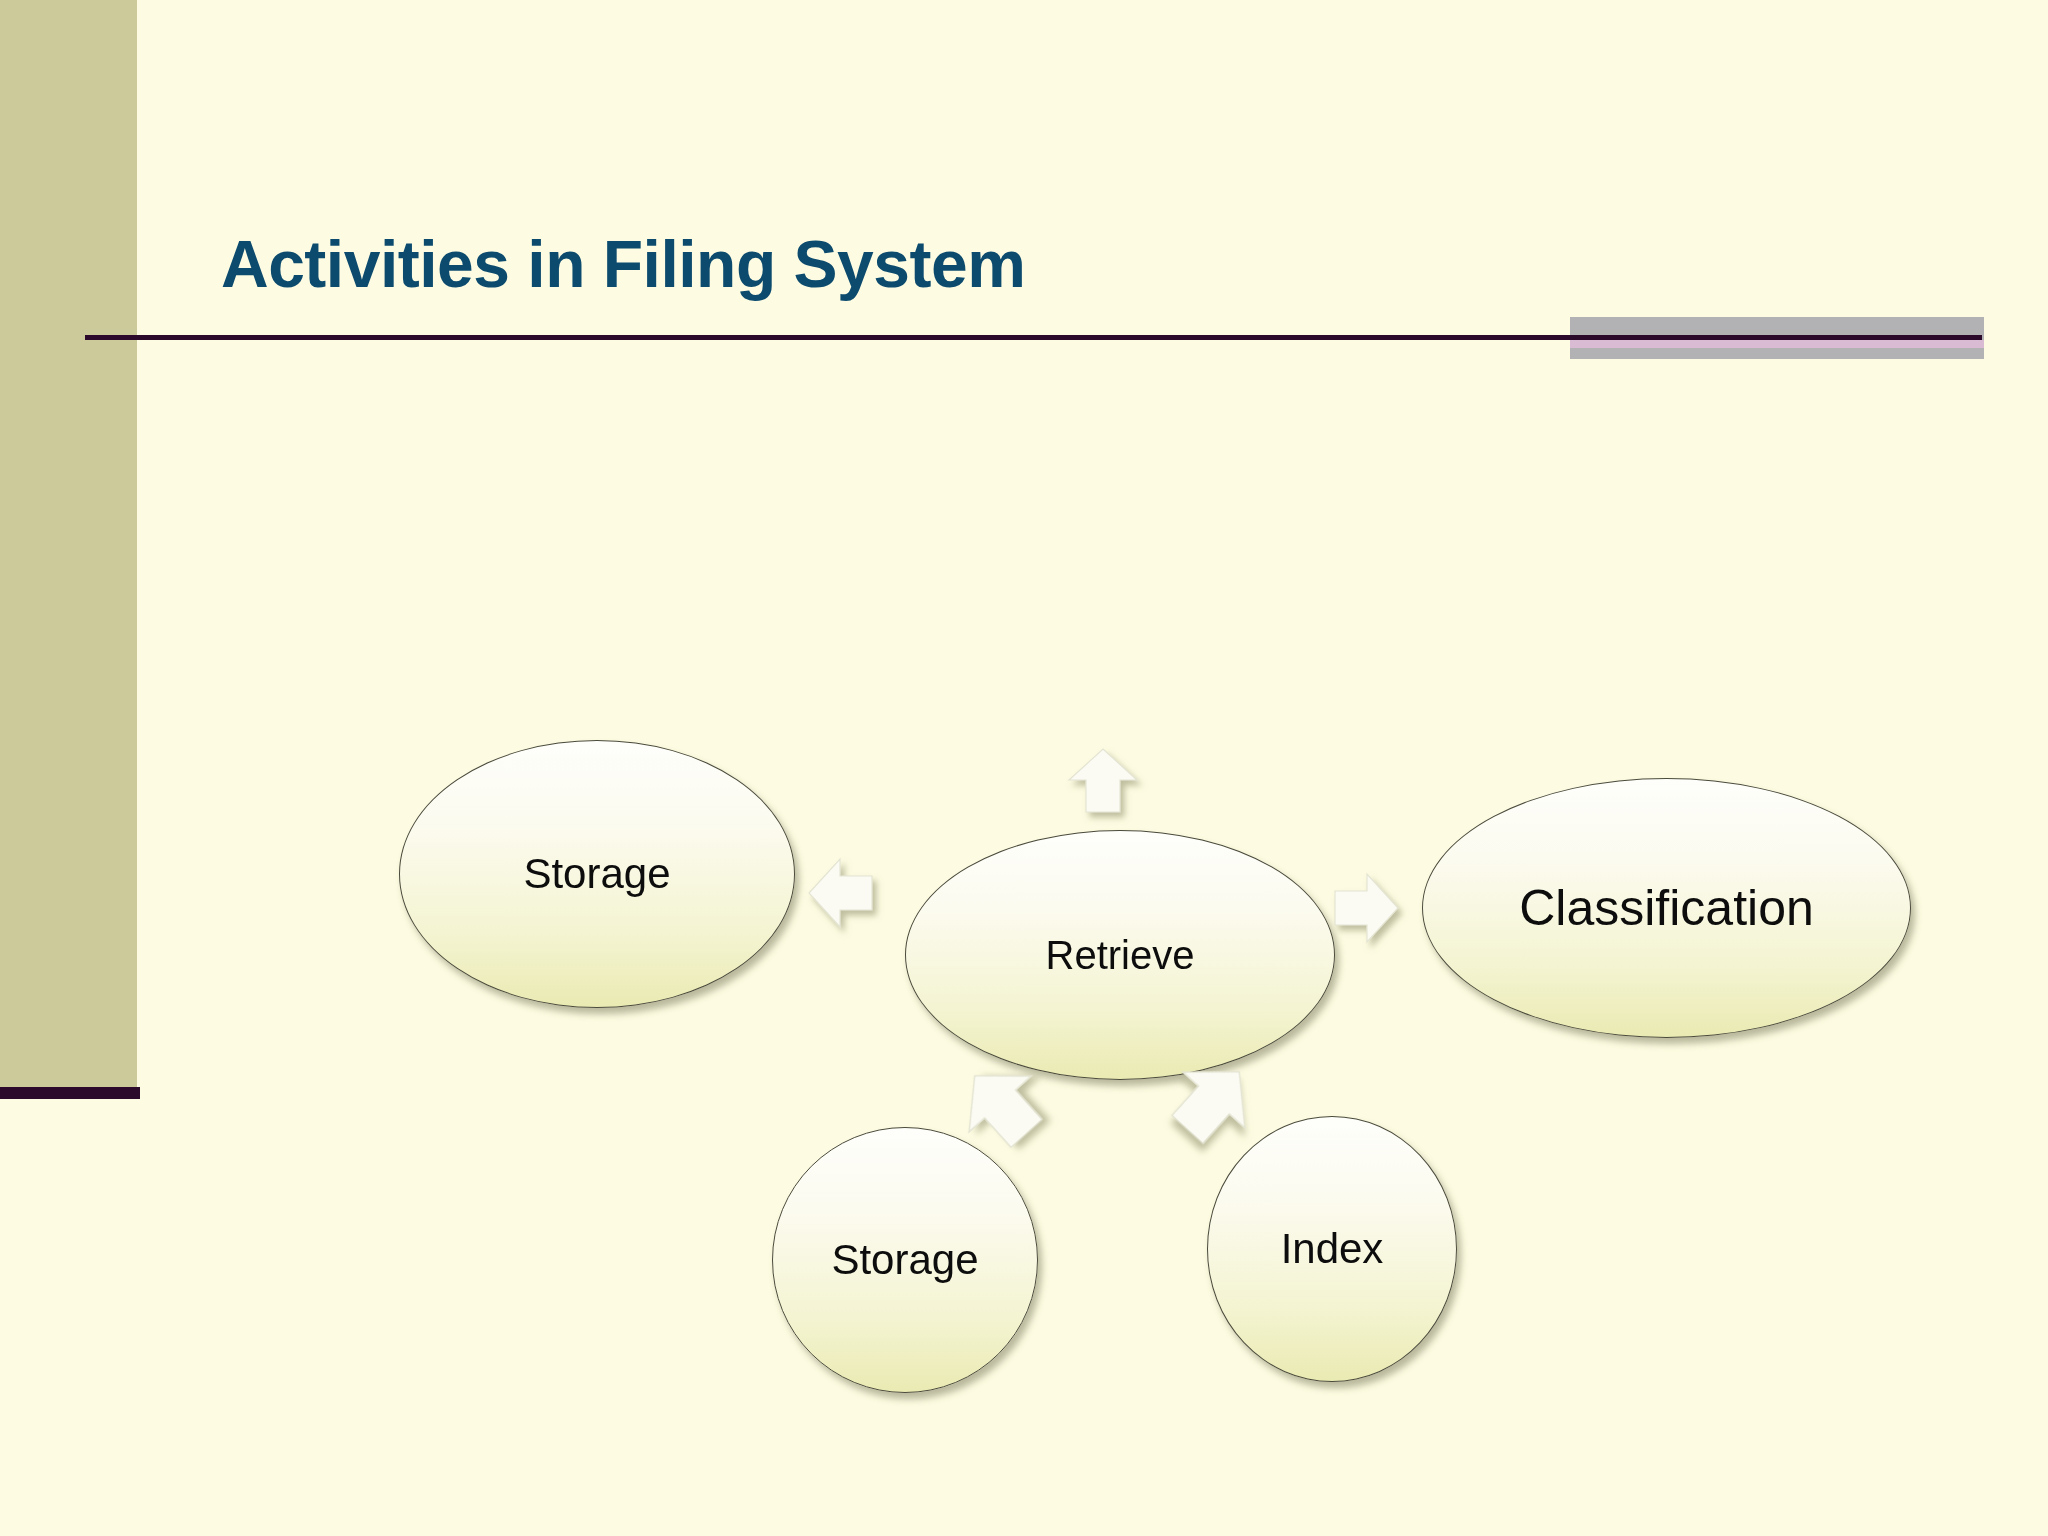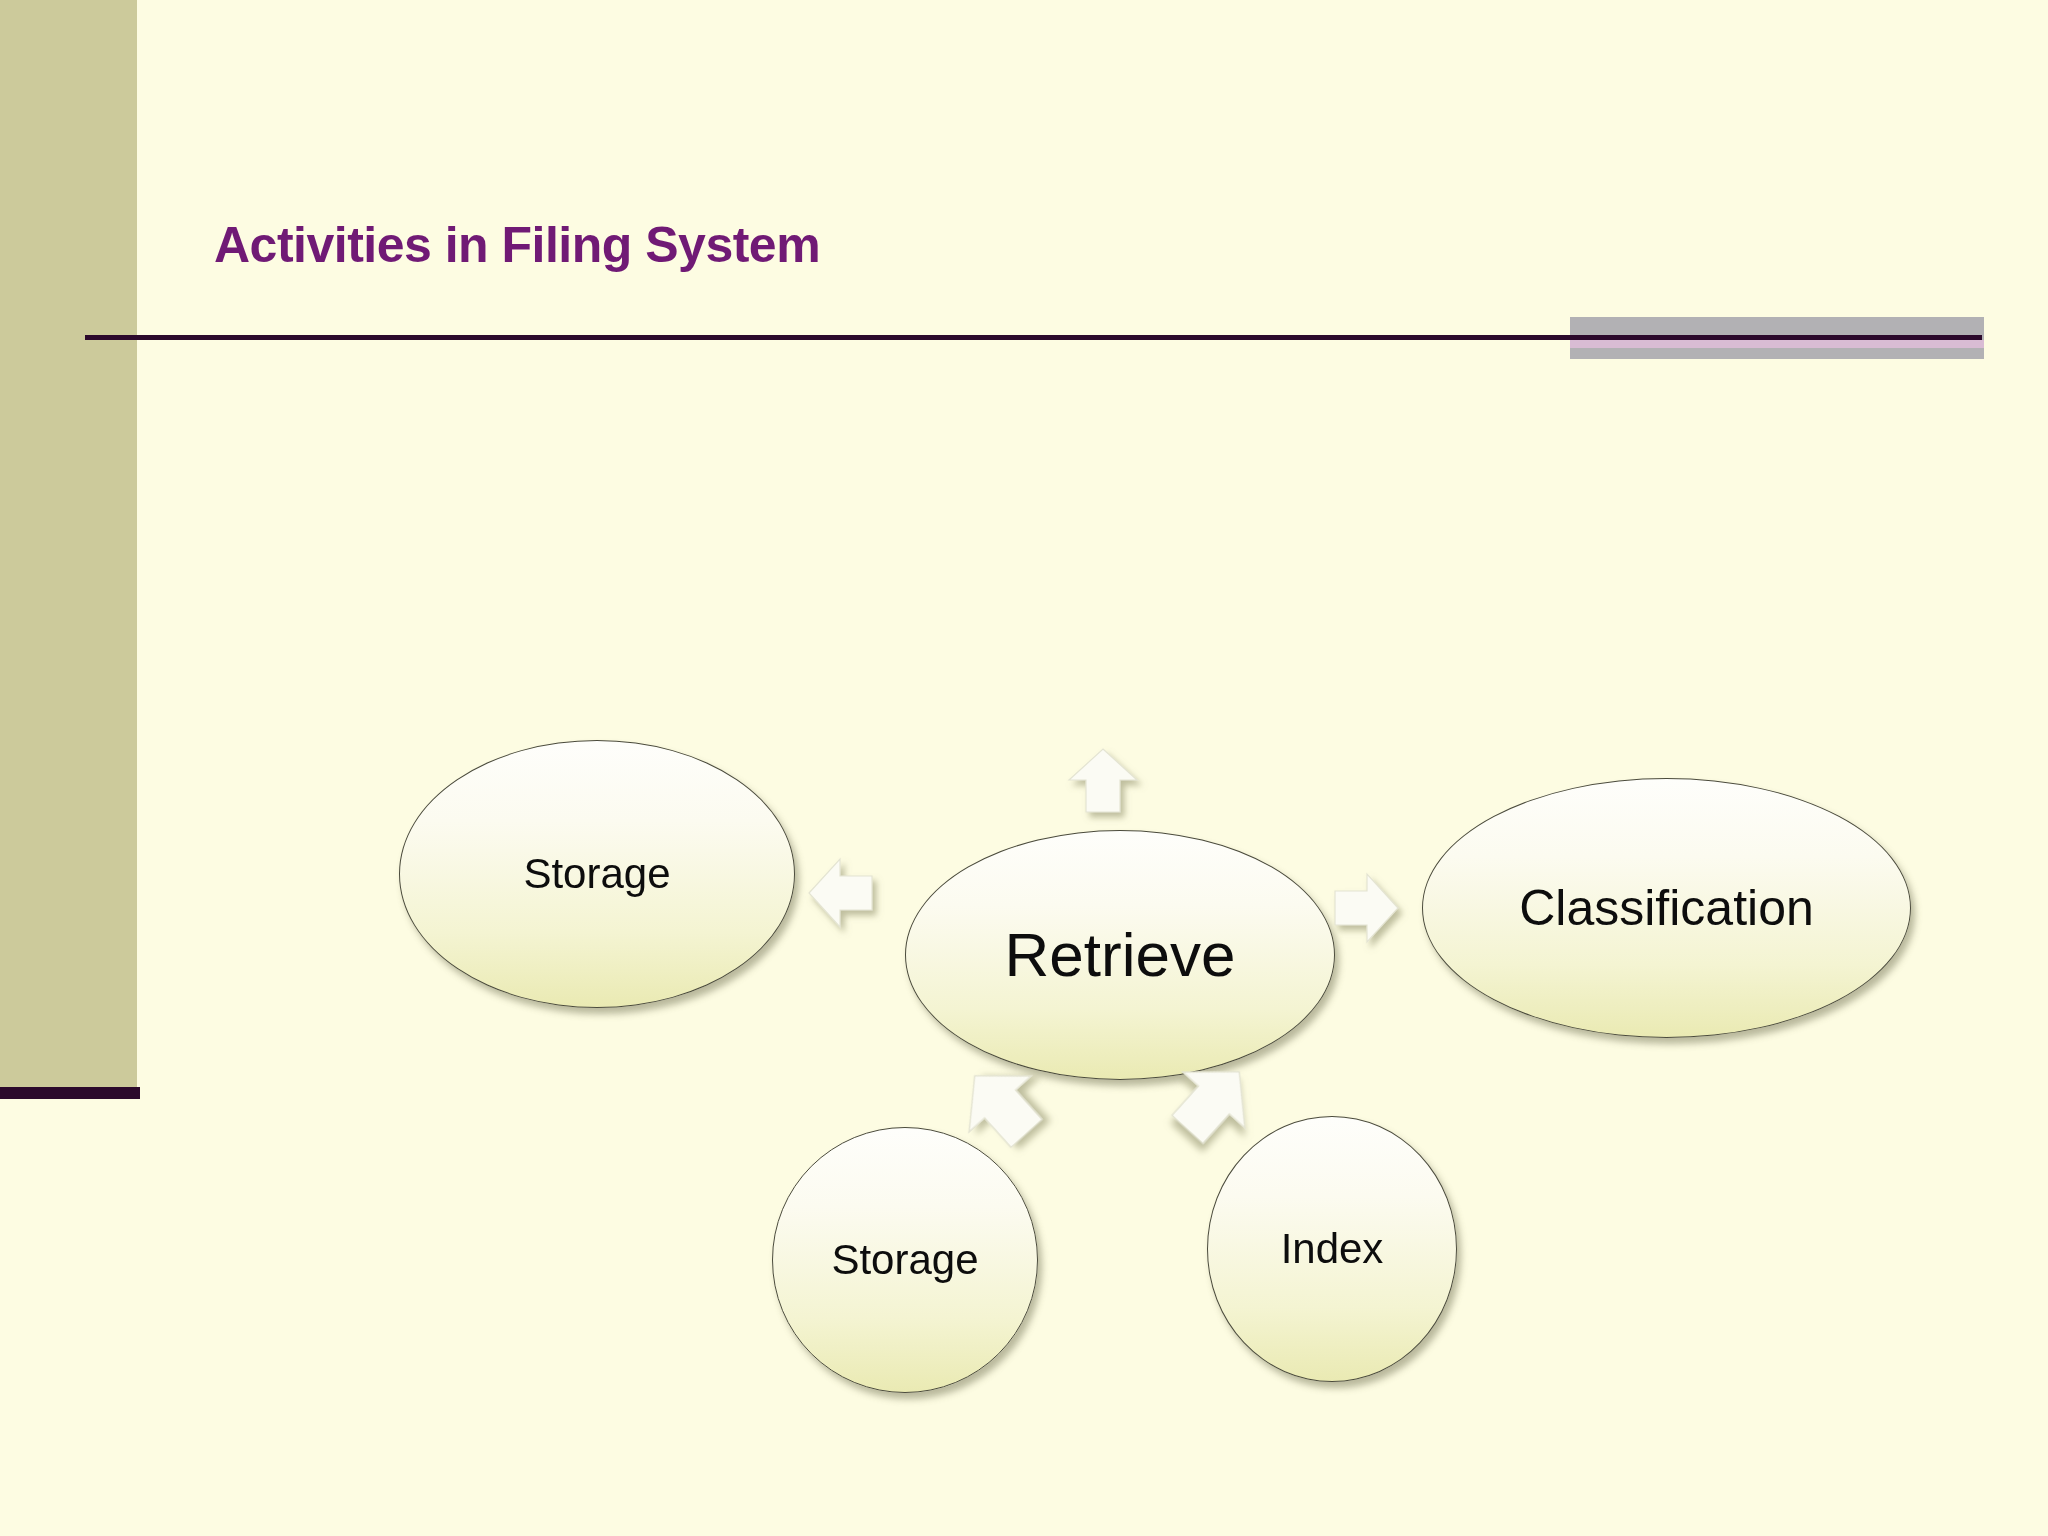--- a/index.html
+++ b/index.html
@@ -30,25 +30,25 @@
     left: 0;
     top: 1087px;
     width: 140px;
     height: 12px;
     background: #2c0a2c;
   }
 
   
   .title {
     position: absolute;
-    left: 214px;
+    left: 221px;
     top: 182px;
-    font-size: 50px;
+    font-size: 66px;
     font-weight: bold;
-    color: #701a75;
+    color: #0c4a6e;
     letter-spacing: -0.5px;
     white-space: nowrap;
   }
 
   
   .rule {
     position: absolute;
     left: 85px;
     top: 335px;
     width: 1897px;
@@ -95,21 +95,21 @@
   #node-arrangement {
     left: 923px;  top: 462px;  width: 396px;  height: 256px;
     font-size: 42px;
   }
   #node-movement {
     left: 399px;  top: 740px;  width: 396px;  height: 268px;
     font-size: 42px;
   }
   #node-retrieve {
     left: 905px;  top: 830px;  width: 430px;  height: 250px;
-    font-size: 62px;
+    font-size: 40px;
   }
   #node-classification {
     left: 1422px; top: 778px;  width: 489px;  height: 260px;
     font-size: 50px;
   }
   #node-storage {
     left: 772px;  top: 1127px; width: 266px;  height: 266px;
     font-size: 42px;
   }
   #node-index {

